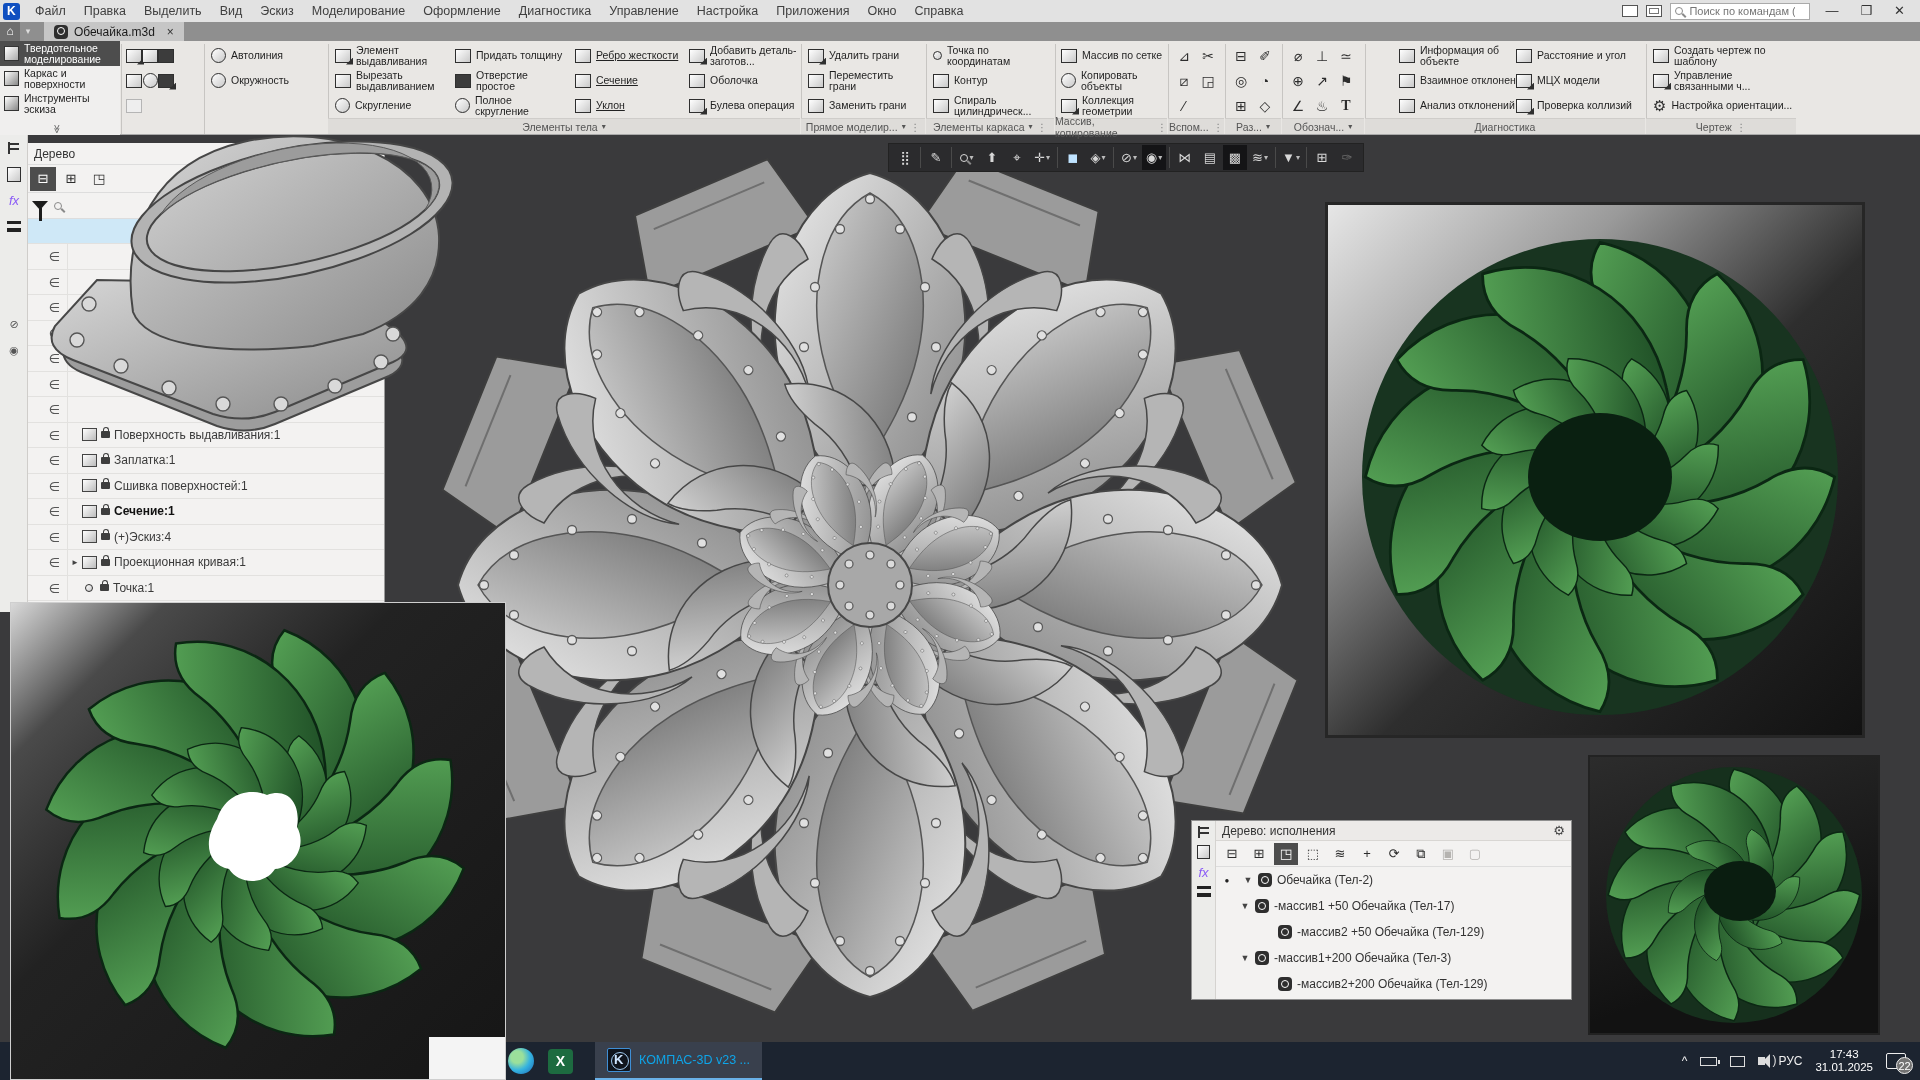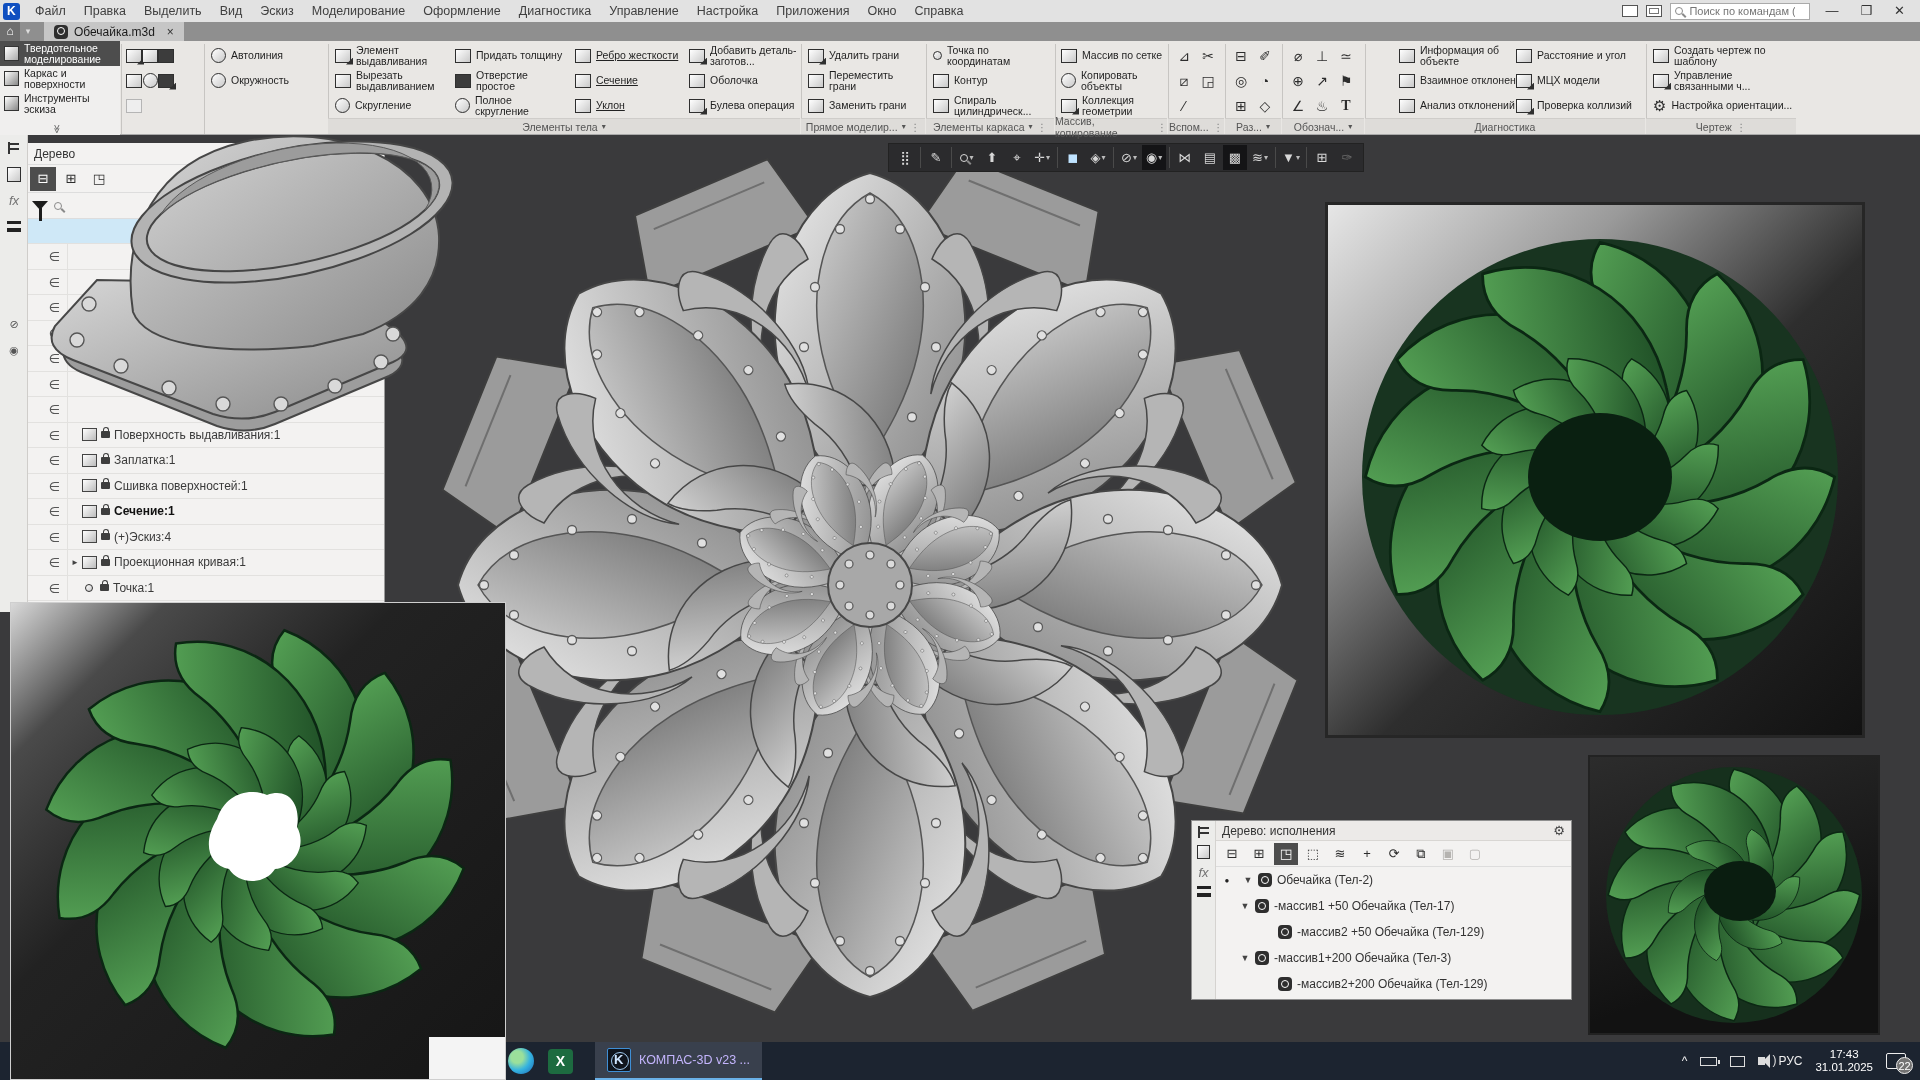--- a/index.html
+++ b/index.html
@@ -52,21 +52,21 @@
   .iggrid{position:absolute;top:2px;display:grid;grid-auto-flow:column;grid-template-rows:repeat(3,25px);align-items:center;justify-items:center;}
   .sg{font-size:14px;color:#2d2d2d;line-height:14px;}
 
   
   .lstrip{left:0;top:135px;width:28px;height:477px;background:#ececea;border-right:1px solid #cfcdca;z-index:10;}
   .lsic{width:28px;height:26px;display:flex;align-items:center;justify-content:center;font-size:13px;color:#333;}
   .treeicon{width:14px;height:14px;position:relative;}
   .treeicon::before{content:"";position:absolute;left:1px;top:1px;width:2px;height:12px;background:#333;}
   .treeicon::after{content:"";position:absolute;left:3px;top:2px;width:9px;height:9px;
      background:linear-gradient(#333 0 2px,transparent 2px 5px,#333 5px 7px,transparent 7px 100%);}
-  .fxic{font-style:italic;font-size:13px;color:#737373;}
+  .fxic{font-style:italic;font-size:13px;color:#8b5cf6;}
   .hamb{width:14px;height:11px;border-top:3px solid #222;border-bottom:3px solid #222;background:linear-gradient(transparent 0 4px,#222 4px 7px,transparent 7px);}
   .treepanel{left:28px;top:143px;width:357px;height:477px;background:#f3f2f1;border-right:1px solid #9a9a9a;z-index:10;}
   .tphead{height:22px;font-size:12px;color:#333;display:flex;align-items:center;padding-left:6px;border-bottom:1px solid #ddd;}
   .tptools{height:28px;display:flex;align-items:center;gap:2px;padding-left:2px;border-bottom:1px solid #ddd;}
   .tpt{width:26px;height:24px;display:flex;align-items:center;justify-content:center;font-size:13px;color:#2c2c2c;}
   .tpt.pressed{background:#4d4d4d;color:#fff;}
   .searchrow{height:26px;display:flex;align-items:center;gap:6px;border-bottom:1px solid #ddd;padding-left:4px;}
   .funnel{width:0;height:0;border-left:8px solid transparent;border-right:8px solid transparent;border-top:9px solid #1c1c1c;position:relative;}
   .funnel::after{content:"";position:absolute;left:-1.5px;top:-9px;width:3px;height:13px;background:#1c1c1c;top:-2px;}
   .selrow{height:25px;background:#cfe8f7;display:flex;align-items:center;font-size:12px;color:#222;padding-left:170px;border-bottom:1px solid #e2e1df;}
@@ -110,21 +110,21 @@
   .exgut{width:22px;flex:none;text-align:center;color:#222;}
   .excar{width:10px;flex:none;font-size:9px;color:#444;text-align:center;}
 
   
   .preview{left:37px;top:104px;width:420px;height:336px;z-index:25;pointer-events:none;}
 
   
   .taskbar{left:0;top:1042px;width:1920px;height:38px;background:#1c2430;display:flex;align-items:center;z-index:30;color:#eee;}
   .edge{width:26px;height:26px;border-radius:50%;background:radial-gradient(circle at 35% 35%,#9be09b 0 25%,#35b3e0 55%,#1b63b4 100%);margin-left:508px;flex:none;}
   .excel{width:25px;height:25px;border-radius:4px;background:#1d6b40;color:#fff;font-weight:bold;font-size:14px;display:flex;align-items:center;justify-content:center;margin-left:14px;flex:none;}
-  .taskapp{margin-left:22px;height:38px;display:flex;align-items:center;gap:8px;background:#39404d;border-bottom:2px solid #6ab1e8;padding:0 12px;font-size:12.5px;color:#c4b5fd;}
+  .taskapp{margin-left:22px;height:38px;display:flex;align-items:center;gap:8px;background:#39404d;border-bottom:2px solid #6ab1e8;padding:0 12px;font-size:12.5px;color:#0ea5e9;}
   .kico{width:24px;height:24px;border:1px solid #3f8fd6;background:#10151d;border-radius:2px;position:relative;flex:none;}
   .kico::after{content:"K";position:absolute;left:6px;top:3px;color:#cfe6ff;font-size:13px;font-weight:bold;}
   .kico::before{content:"";position:absolute;left:3px;top:3px;width:16px;height:16px;border:1.6px solid #9fc9ef;border-radius:50%;}
   .tray{margin-left:auto;display:flex;align-items:center;gap:13px;padding-right:14px;}
   .tray .txt{font-size:12px;color:#f0f0f0;}
   .clock{display:flex;flex-direction:column;align-items:center;font-size:11.5px;line-height:13px;color:#fff;}
   .batt{width:17px;height:9px;border:1.4px solid #ddd;position:relative;}
   .batt::after{content:"";position:absolute;right:-4px;top:2px;width:2px;height:4px;background:#ddd;}
   .net{width:15px;height:11px;border:1.4px solid #ddd;}
   .spk{width:7px;height:8px;background:#ddd;position:relative;}

